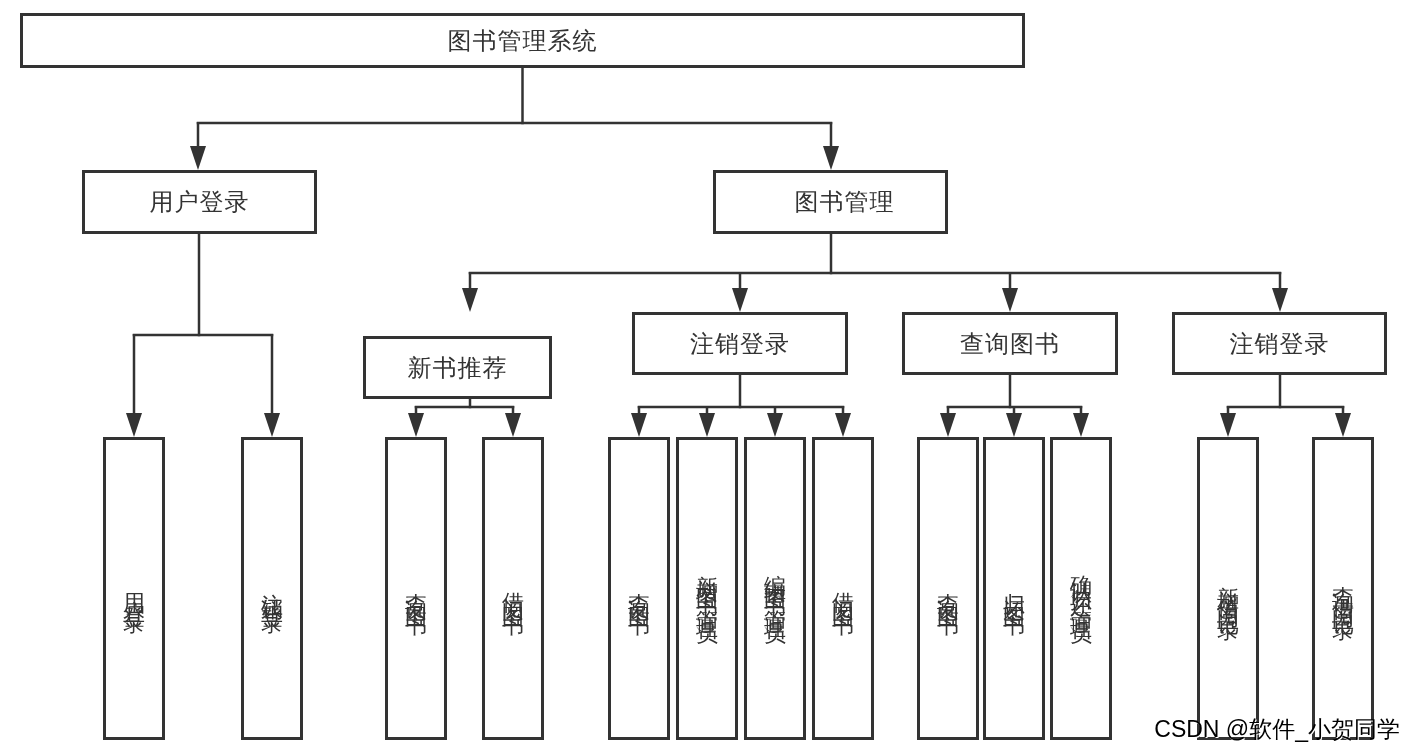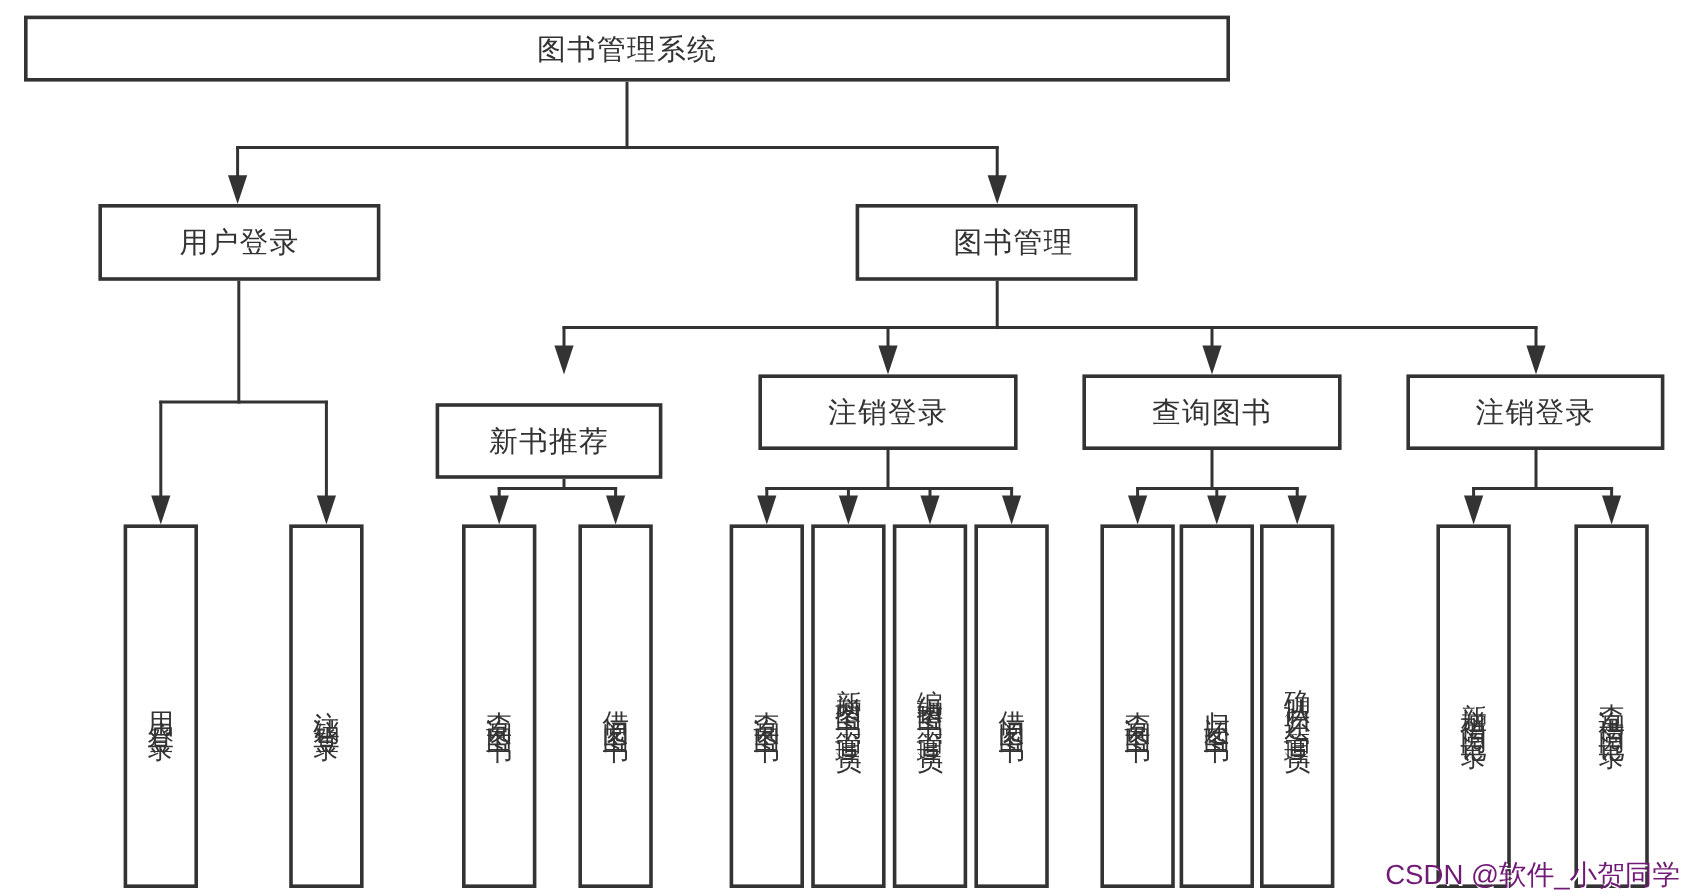--- a/index.html
+++ b/index.html
@@ -49,21 +49,21 @@
     font-size: 22px;
     line-height: 1;
     letter-spacing: 7px;
     color: #333333;
   }
   .watermark {
     position: absolute;
     right: 5px;
     bottom: 2px;
     font-size: 23px;
-    color: #701a75;
+    color: #000000;
     text-shadow: 1px 1px 0 #ffffff;
     z-index: 10;
     white-space: nowrap;
   }
 </style>
 </head>
 <body>
 
 <div class="stage">
 

